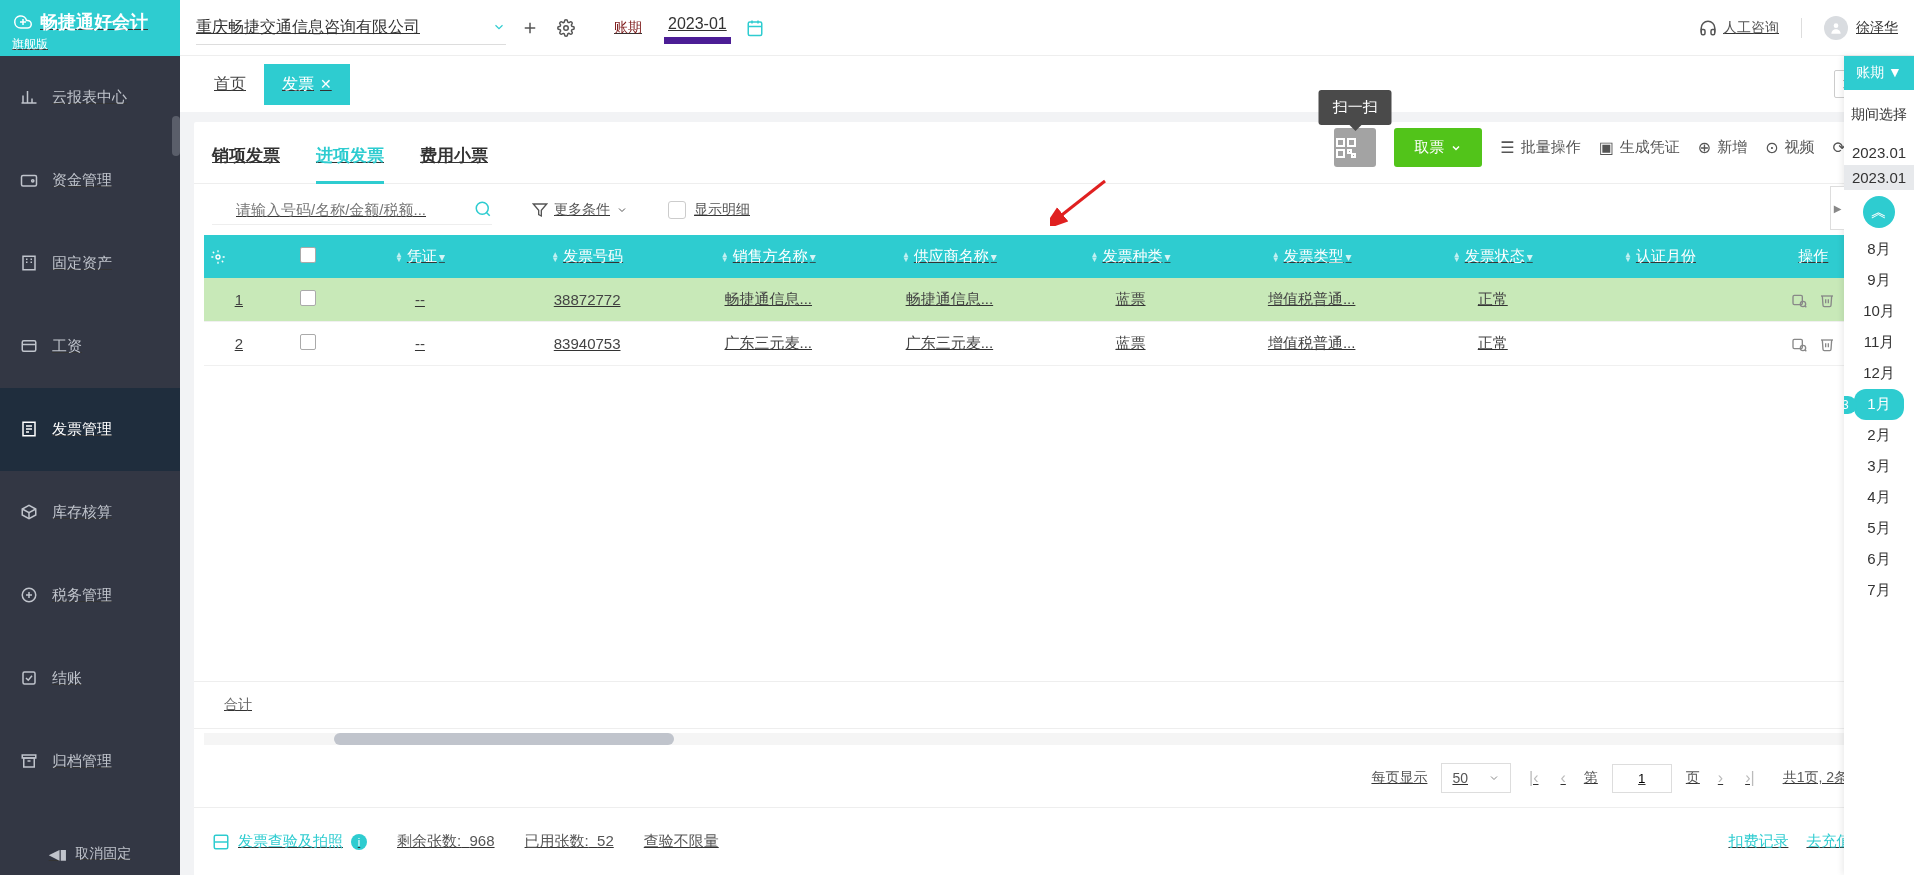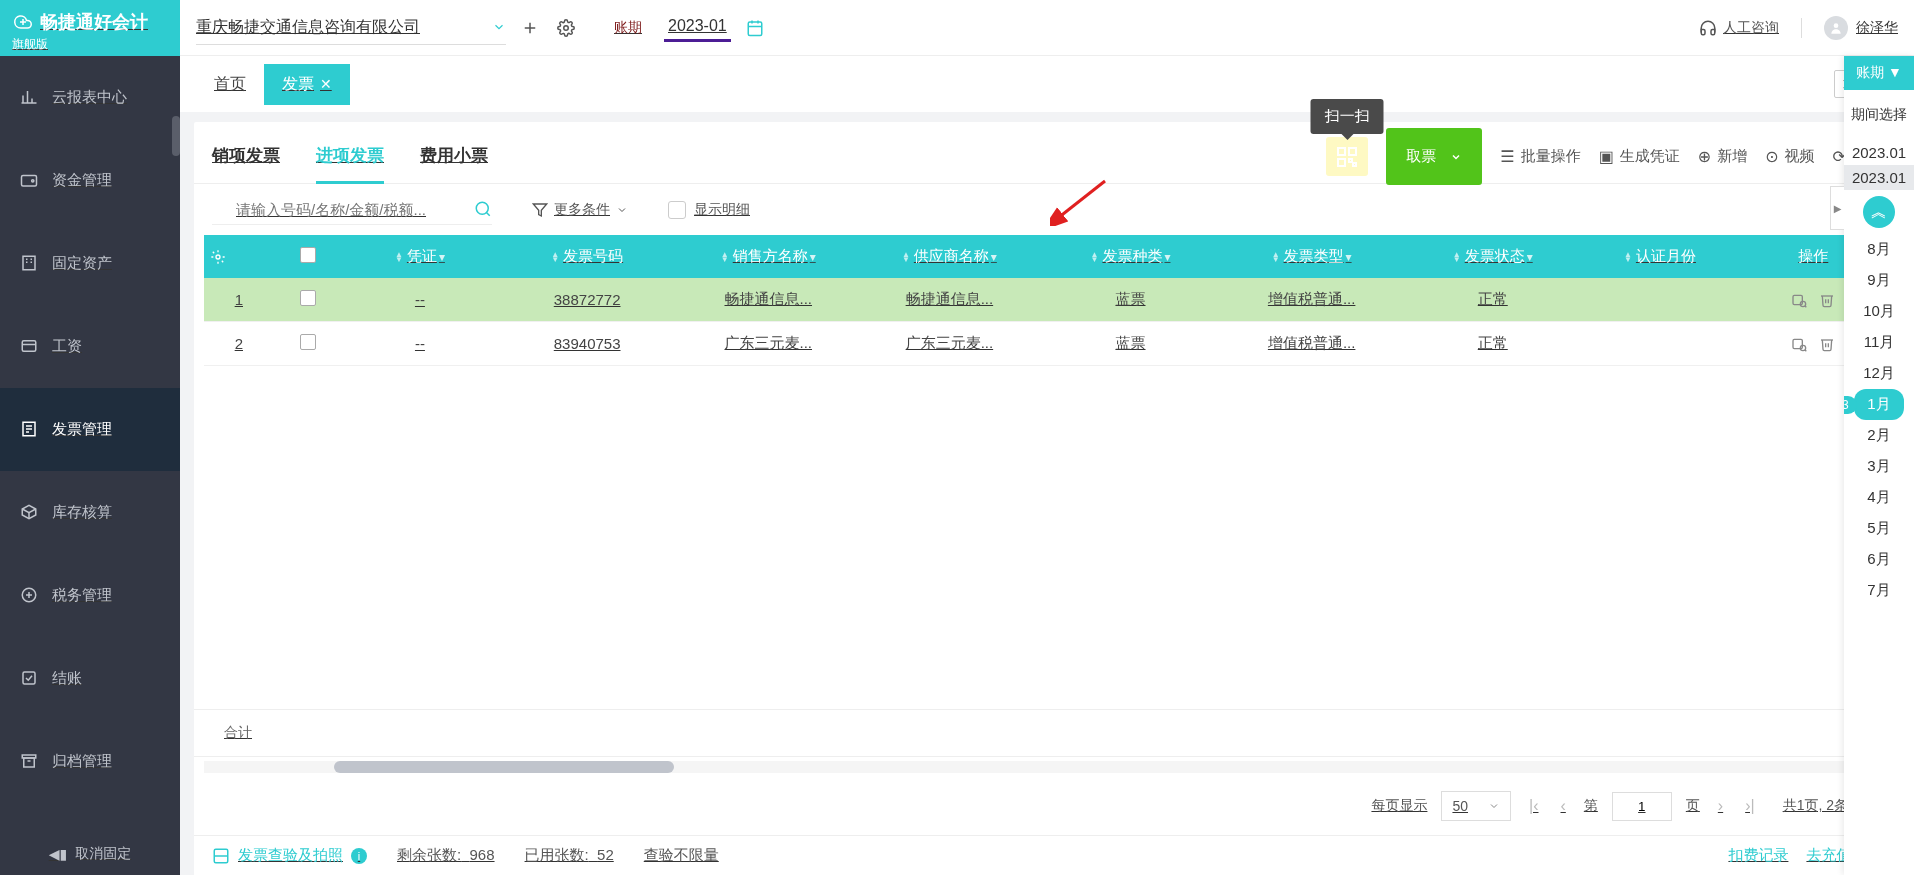--- a/index.html
+++ b/index.html
@@ -21,21 +21,21 @@
     
     
     .main { flex: 1; display: flex; flex-direction: column; background: #F2F3F5; position: relative; }
     
     
     .topbar { height: 56px; background: #fff; display: flex; align-items: center; padding: 0 16px; gap: 12px; border-bottom: 1px solid #eee; }
     .company-select { display: flex; align-items: center; gap: 8px; width: 310px; border-bottom: 1px solid #ddd; padding: 6px 0; }
     .company-name { flex: 1; color: #333; font-size: 16px; }
     .topbar-icon-btn { width: 24px; height: 24px; display: flex; align-items: center; justify-content: center; cursor: pointer; color: #555; font-size: 20px; }
     .period-label { color: #7f1d1d; margin-left: 24px; }
-    .period-value { font-size: 16px; margin-left: 10px; border-bottom: 3px solid #4c1d95; padding: 4px 4px; }
+    .period-value { font-size: 16px; margin-left: 10px; border-bottom: 7px solid #4c1d95; padding: 4px 4px; }
     .topbar-spacer { flex: 1; }
     .support-link { display: flex; align-items: center; gap: 6px; color: #555; cursor: pointer; }
     .divider-v { width: 1px; height: 20px; background: #ddd; margin: 0 10px; }
     .user-area { display: flex; align-items: center; gap: 8px; }
     .avatar-circle { width: 24px; height: 24px; border-radius: 50%; background: #D9DCE0; display: flex; align-items: center; justify-content: center; color: #fff; }
     
     
     .tabs-bar { height: 56px; background: #fff; display: flex; align-items: center; padding: 0 16px; gap: 6px; position: relative; }
     .tab { padding: 10px 18px; cursor: pointer; font-size: 16px; color: #444; display: flex; align-items: center; gap: 6px; }
     .tab.active { background: #2ECCD0; color: #fff; }
@@ -46,24 +46,24 @@
     
     .content { flex: 1; padding: 10px 14px 0 14px; display: flex; flex-direction: column; position: relative; }
     .panel { background: #fff; border-radius: 2px; display: flex; flex-direction: column; flex: 1; min-height: 0; }
     
     
     .subtab-row { display: flex; align-items: center; padding: 12px 18px 0 18px; gap: 26px; position: relative; border-bottom: 1px solid #eee; }
     .subtab { font-size: 17px; font-weight: 600; color: #333; padding: 10px 0 14px 0; cursor: pointer; }
     .subtab.active { color: #2ECCD0; border-bottom: 3px solid #2ECCD0; margin-bottom: -1px; }
     .subtab-spacer { flex: 1; }
     .toolbar-right { display: flex; align-items: center; gap: 18px; position: absolute; right: 18px; top: 6px; }
-    .qr-btn { width: 42px; height: 39px; background: #fef9c3; border-radius: 3px; display: flex; align-items: center; justify-content: center; cursor: pointer; color: #fff; font-size: 22px; position: relative; }
+    .qr-btn { width: 42px; height: 39px; background: #a3a3a3; border-radius: 3px; display: flex; align-items: center; cursor: pointer; color: #fff; font-size: 22px; position: relative; }
     .tooltip-black { position: absolute; bottom: 108%; left: 50%; transform: translateX(-50%); background: #4a4a4a; color: #fff; padding: 8px 14px; border-radius: 3px; font-size: 15px; white-space: nowrap; }
     .tooltip-black::after { content: ''; position: absolute; top: 100%; left: 50%; transform: translateX(-50%); border: 6px solid transparent; border-top-color: #4a4a4a; }
-    .primary-btn { background: #52C41A; color: #fff; padding: 19px 20px; border-radius: 3px; cursor: pointer; display: flex; align-items: center; gap: 14px; font-size: 15px; }
+    .primary-btn { background: #52C41A; color: #fff; padding: 10px 20px; border-radius: 3px; cursor: pointer; display: flex; align-items: center; gap: 6px; font-size: 15px; }
     .toolbar-link { display: flex; align-items: center; gap: 6px; color: #555; cursor: pointer; font-size: 15px; }
     .toolbar-link .ic { font-size: 16px; }
     
     
     .filter-row { display: flex; align-items: center; padding: 10px 18px; gap: 40px; }
     .search-group { display: flex; align-items: center; gap: 6px; border-bottom: 1px solid #eee; padding: 6px 0; width: 280px; }
     .search-input { border: none; outline: none; flex: 1; font-size: 15px; color: #999; background: transparent; margin-left: 24px; }
     .search-icon { color: #2ECCD0; font-size: 18px; cursor: pointer; }
     .more-cond { display: flex; align-items: center; gap: 6px; color: #555; cursor: pointer; }
     .checkbox-wrap { display: flex; align-items: center; gap: 8px; color: #555; cursor: pointer; }
@@ -85,21 +85,21 @@
     .hscroll { height: 12px; background: #f5f5f5; position: relative; margin: 4px 10px; }
     .hscroll-thumb { position: absolute; left: 130px; width: 340px; height: 100%; background: #c0c4cc; border-radius: 6px; }
     
     
     .pager-row { display: flex; align-items: center; padding: 14px 24px; gap: 14px; justify-content: flex-end; color: #555; }
     .page-size-sel { border: 1px solid #ddd; padding: 6px 10px; display: flex; align-items: center; gap: 20px; cursor: pointer; }
     .pager-btn { color: #bbb; cursor: pointer; padding: 0 4px; font-size: 16px; }
     .page-input { width: 60px; border: 1px solid #ddd; padding: 6px 8px; text-align: center; }
     
     
-    .footer-bar { border-top: 1px solid #eee; background: #fff; padding: 10px 18px; display: flex; align-items: center; gap: 30px; color: #555; font-size: 15px; }
+    .footer-bar { border-top: 1px solid #eee; background: #fff; padding: 24px 18px; display: flex; align-items: center; gap: 30px; color: #555; font-size: 15px; }
     .footer-bar .title-g { display: flex; align-items: center; gap: 8px; color: #2ECCD0; }
     .footer-bar .info-dot { width: 16px; height: 16px; border-radius: 50%; background: #2ECCD0; color: #fff; font-size: 11px; display: flex; align-items: center; justify-content: center; }
     .footer-links { margin-left: auto; display: flex; gap: 18px; align-items: center; }
     .footer-links a { color: #2ECCD0; cursor: pointer; }
     
     
     .right-drawer { position: absolute; right: 0; top: 56px; bottom: 0; width: 70px; background: #fff; box-shadow: -2px 0 6px rgba(0,0,0,0.08); display: flex; flex-direction: column; align-items: center; z-index: 50; }
     .drawer-btn { background: #2ECCD0; color: #fff; width: 100%; padding: 8px 0; text-align: center; font-size: 14px; cursor: pointer; }
     .drawer-label { font-size: 14px; padding: 16px 0; color: #333; }
     .drawer-yr { width: 100%; text-align: center; padding: 4px 0; font-size: 15px; color: #333; cursor: pointer; }

